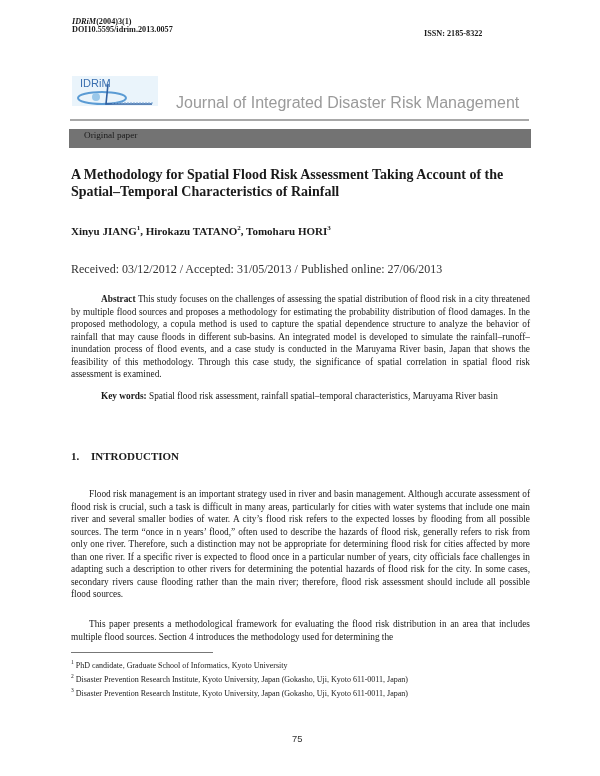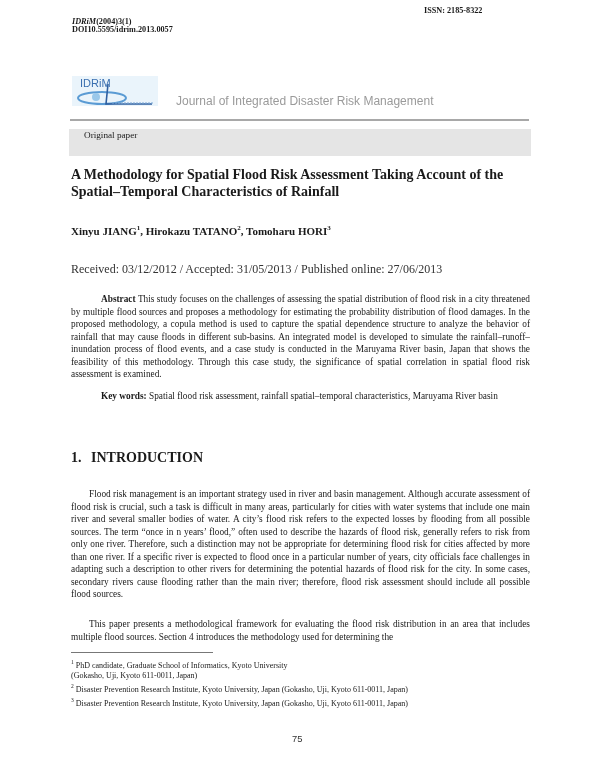--- a/index.html
+++ b/index.html
@@ -1,39 +1,39 @@
 <!DOCTYPE html>
 <html><head>
   <meta charset="utf-8">
   <style>
     html, body { margin: 0; padding: 0; background: #ffffff; }
     body { width: 600px; height: 776px; position: relative; overflow: hidden;
            font-family: "Liberation Serif", serif; color: #1a1a1a; }
     .abs { position: absolute; }
     .hdr-left { left: 72px; top: 18px; font-size: 8.2px; line-height: 8px; font-weight: bold; }
     .hdr-left i { font-style: italic; }
-    .hdr-right { left: 424px; top: 6px; font-size: 8.2px; font-weight: bold; }
+    .hdr-right { left: 424px; top: 29px; font-size: 8.2px; font-weight: bold; }
     .logo { left: 72px; top: 76px; width: 86px; height: 30px; background: #eaf4fb; }
     .logo-text { position: absolute; left: 8px; top: 1px; font-family: "Liberation Sans", sans-serif;
                  font-size: 11px; color: #3a6fb0; letter-spacing: 0px; }
     .logo svg { position: absolute; left: 0; top: 0; }
-    .journal { left: 176px; top: 94px; font-family: "Liberation Sans", sans-serif; font-size: 12px;
+    .journal { left: 176px; top: 94px; font-family: "Liberation Sans", sans-serif; font-size: 16px;
                color: #9a9a9a; }
     .rule-top { left: 70px; top: 119px; width: 459px; height: 2px; background: #a8a8a8; }
-    .band { left: 69px; top: 129px; width: 462px; height: 27px; background: #e5e5e5; }
+    .band { left: 69px; top: 129px; width: 462px; height: 19px; background: #737373; }
     .band span { position: absolute; left: 15px; top: 0px; font-size: 9.2px; line-height: 13px; }
     .title { left: 71px; top: 166px; width: 470px; font-size: 14px; font-weight: bold; line-height: 17px; }
     .authors { left: 71px; top: 224px; font-size: 11px; font-weight: bold; }
     .authors sup { font-size: 7px; }
     .received { left: 71px; top: 262px; font-size: 12px; color: #333; }
     .para { left: 71px; width: 459px; font-size: 9.3px; line-height: 12.5px; text-align: justify; }
     .para b { font-weight: bold; margin-left: 30px; }
     .abstract { top: 293px; }
     .keywords { top: 390px; }
-    .section { left: 71px; top: 450px; font-size: 14px; font-weight: bold; }
+    .section { left: 71px; top: 450px; font-size: 11px; font-weight: bold; }
     .section .num { display: inline-block; width: 20px; }
     .intro1 { top: 488px; text-indent: 18px; }
     .intro2 { top: 618px; text-indent: 18px; }
     .fn-rule { left: 71px; top: 652px; width: 142px; height: 1px; background: #777; }
     .footnotes { left: 71px; top: 657px; font-size: 8px; line-height: 10.2px; }
     .footnotes sup { font-size: 5.5px; }
     .pagenum { left: 292px; top: 733px; font-size: 9.4px; font-family: "Liberation Sans", sans-serif; color: #333; }
   </style>
 </head>
 <body>
@@ -80,18 +80,17 @@
 <div class="abs section">
   <span class="num">1.</span><span>INTRODUCTION</span>
 </div>
 
 <div class="abs para intro1">Flood risk management is an important strategy used in river and basin management. Although accurate assessment of flood risk is crucial, such a task is difficult in many areas, particularly for cities with water systems that include one main river and several smaller bodies of water. A city’s flood risk refers to the expected losses by flooding from all possible sources. The term “once in n years’ flood,” often used to describe the hazards of flood risk, generally refers to risk from only one river. Therefore, such a distinction may not be appropriate for determining flood risk for cities affected by more than one river. If a specific river is expected to flood once in a particular number of years, city officials face challenges in adapting such a description to other rivers for determining the potential hazards of flood risk for the city. In some cases, secondary rivers cause flooding rather than the main river; therefore, flood risk assessment should include all possible flood sources.</div>
 <div class="abs para intro2">This paper presents a methodological framework for evaluating the flood risk distribution in an area that includes multiple flood sources. Section 4 introduces the methodology used for determining the</div>
 
 <div class="abs fn-rule"></div>
 <div class="abs footnotes">
   <div><sup>1</sup> <span>PhD candidate, Graduate School of Informatics, Kyoto University</span></div>
-  <div>(Gokasho, Uji, Kyoto 611-0011, Japan)</div>
   <div><sup>2</sup> <span>Disaster Prevention Research Institute, Kyoto University, Japan (Gokasho, Uji, Kyoto 611-0011, Japan)</span></div>
   <div><sup>3</sup> <span>Disaster Prevention Research Institute, Kyoto University, Japan (Gokasho, Uji, Kyoto 611-0011, Japan)</span></div>
 </div>
 
 <div class="abs pagenum">75</div>
 
 </body></html>

